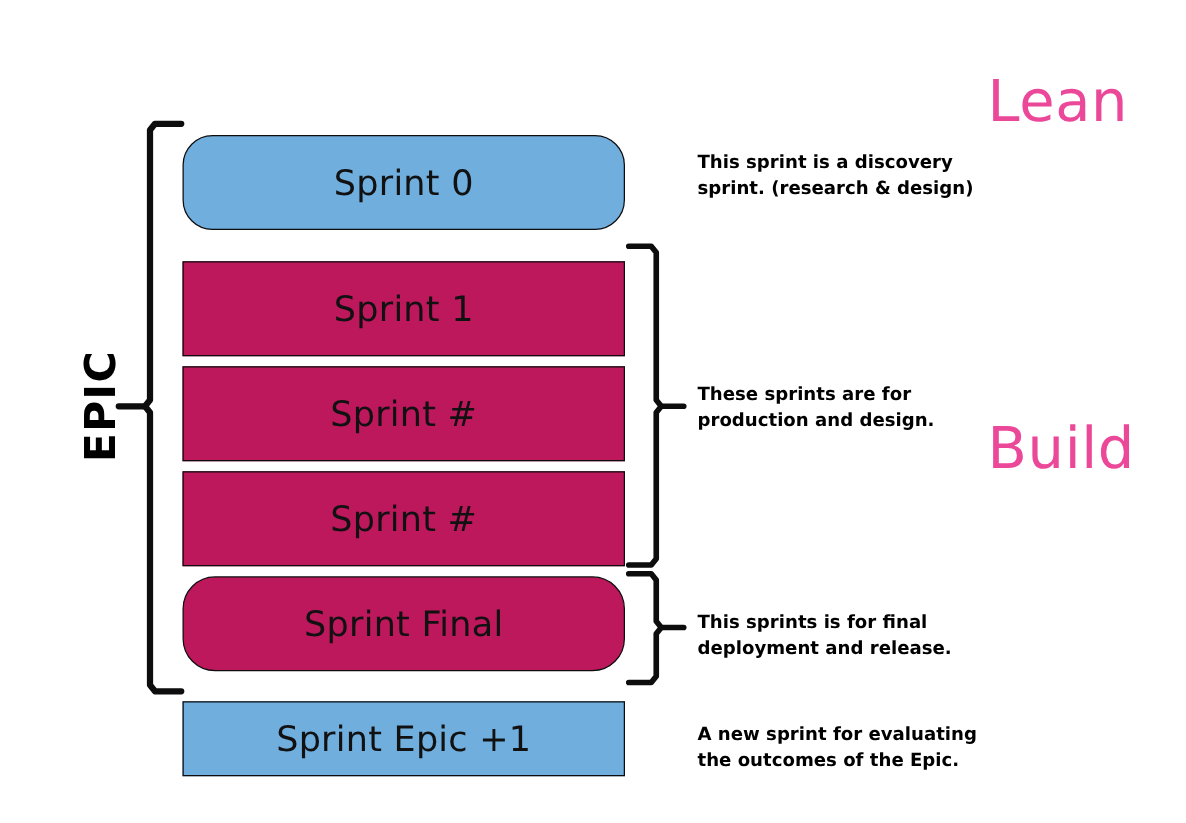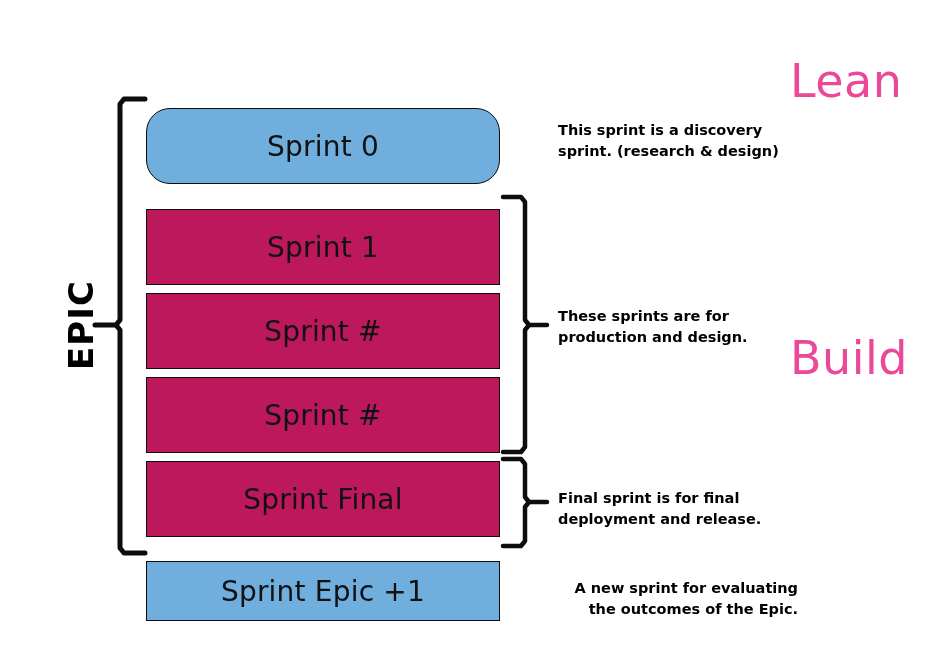--- a/index.html
+++ b/index.html
@@ -36,21 +36,21 @@
     background: #70aede;
   }
   .sprint-box.light {
     background: #be185d;
   }
 
   .box-0      { top: 108px; height: 76px; border-radius: 24px; }
   .box-1      { top: 209px; height: 76px; }
   .box-2      { top: 293px; height: 76px; }
   .box-3      { top: 377px; height: 76px; }
-  .box-final  { top: 461px; height: 76px; }
+  .box-final  { top: 461px; height: 76px; border-radius: 26px; }
   .box-epic1  { top: 561px; height: 60px; }
 
   
   #brackets {
     position: absolute;
     left: 0;
     top: 0;
     width: 949px;
     height: 658px;
     pointer-events: none;
@@ -81,21 +81,21 @@
     width: 240px;
     font-family: "DejaVu Sans", "Liberation Sans", sans-serif;
     font-size: 14.5px;
     font-weight: 700;
     line-height: 1.45;
     color: #000000;
   }
   .desc-0     { top: 120px; }
   .desc-build { top: 306px; }
   .desc-ship  { top: 488px; }
-  .desc-learn { top: 578px; text-align: right; }
+  .desc-learn { top: 578px; }
 
   
   .phase {
     position: absolute;
     left: 790px;
     width: 150px;
     text-align: left;
     color: #ec4899;
     font-size: 46px;
     font-weight: 400;
@@ -141,21 +141,21 @@
     <g fill="none" stroke="#0d0d0d" stroke-width="4.5" stroke-linecap="round" stroke-linejoin="round">
       <path d="M503,459 L521,459 L525,464 L525,497 L529,502 L547,502"></path>
       <path d="M503,546 L521,546 L525,541 L525,507 L529,502"></path>
     </g>
   </svg>
 
   <div class="desc desc-0">This sprint is a discovery sprint. (research &amp; design)</div>
 
   <div class="desc desc-build">These sprints are for production and design.</div>
 
-  <div class="desc desc-ship">Final sprint is for final deployment and release.</div>
+  <div class="desc desc-ship">This sprints is for final deployment and release.</div>
 
   <div class="desc desc-learn">A new sprint for evaluating the outcomes of the Epic.</div>
 
   <div class="phase phase-lean">Lean</div>
 
 
   <div class="phase phase-build">Build</div>
 
 
 

